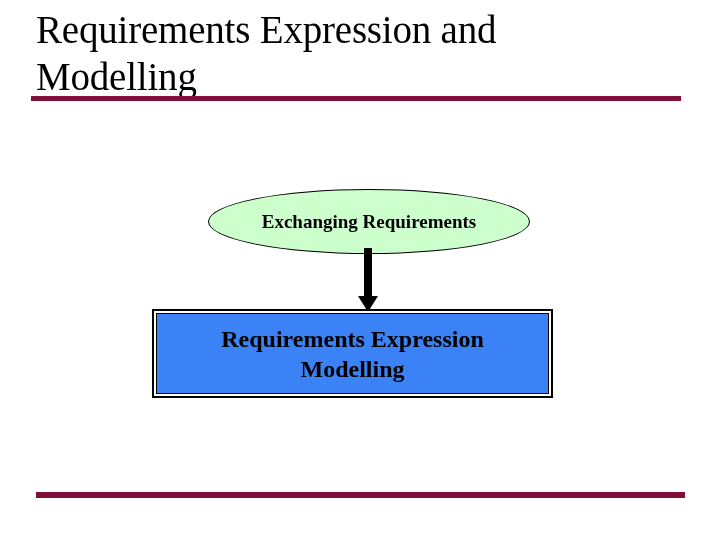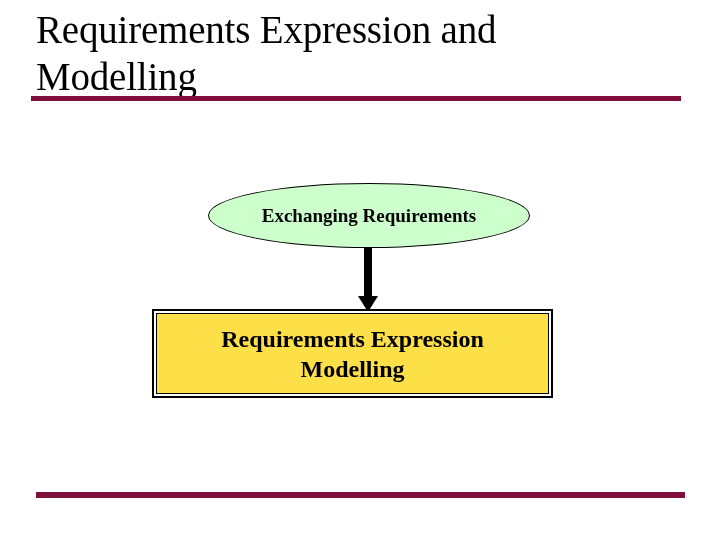--- a/index.html
+++ b/index.html
@@ -51,21 +51,21 @@
     left: 36px;
     top: 492px;
     width: 649px;
     height: 6px;
   }
 
   
   .ellipse-node {
     position: absolute;
     left: 208px;
-    top: 183px;
+    top: 189px;
     width: 322px;
     height: 65px;
     background: #CCFFCC;
     border: 1px solid #000000;
     border-radius: 50% / 50%;
     box-sizing: border-box;
     display: flex;
     align-items: center;
     justify-content: center;
   }
@@ -98,21 +98,21 @@
     box-sizing: border-box;
     border: 2px solid #000000;
     background: #ffffff;
     padding: 2px;
   }
   .box-inner {
     width: 100%;
     height: 100%;
     box-sizing: border-box;
     border: 1px solid #000000;
-    background: #fde047;
+    background: #3b82f6;
     display: flex;
     align-items: center;
     justify-content: center;
   }
   .box-label {
     font-family: "Liberation Serif", "DejaVu Serif", serif;
     font-size: 24px;
     font-weight: bold;
     line-height: 30px;
     color: #000000;

